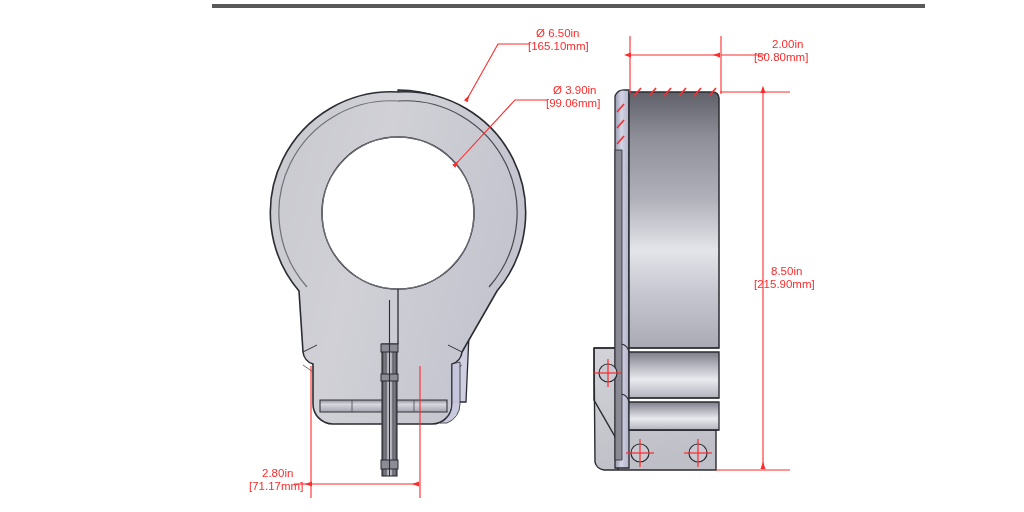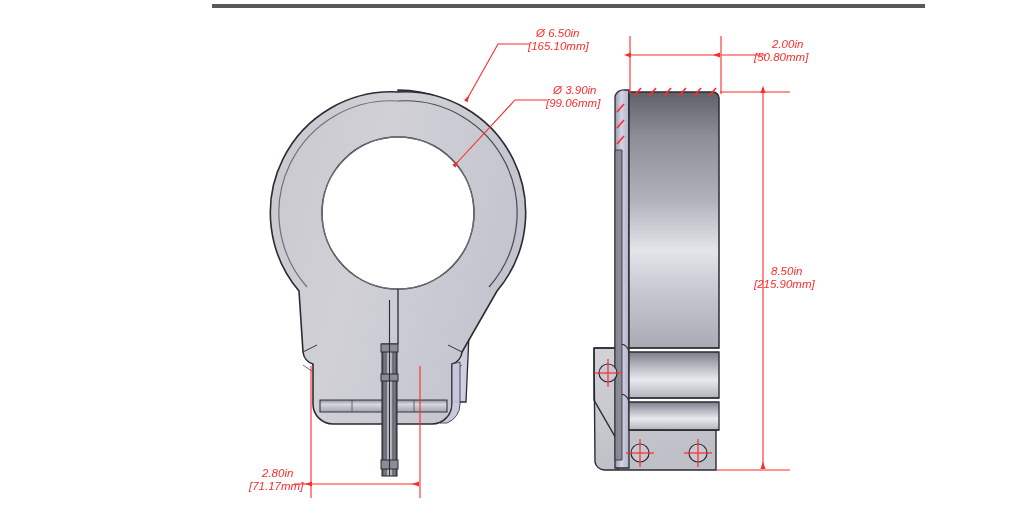--- a/index.html
+++ b/index.html
@@ -1,21 +1,21 @@
 <!DOCTYPE html>
 <html><head>
 <meta charset="utf-8">
 <title>CAD Dimensioned Drawing</title>
 <style>
   html,body{margin:0;padding:0;background:#ffffff;}
   body{
     width:1024px;height:512px;position:relative;overflow:hidden;
     font-family:"Liberation Sans", sans-serif;
   }
-  #stage{position:absolute;left:0;top:0;width:1024px;height:392px;font-style:italic;}
+  #stage{position:absolute;left:0;top:0;width:1024px;height:392px;}
   #stage svg{display:block;}
 </style>
 </head>
 <body>
 
 <div id="stage">
 <svg width="1024" height="512" viewBox="0 0 1024 512" xmlns="http://www.w3.org/2000/svg">
 
   <defs>
 

